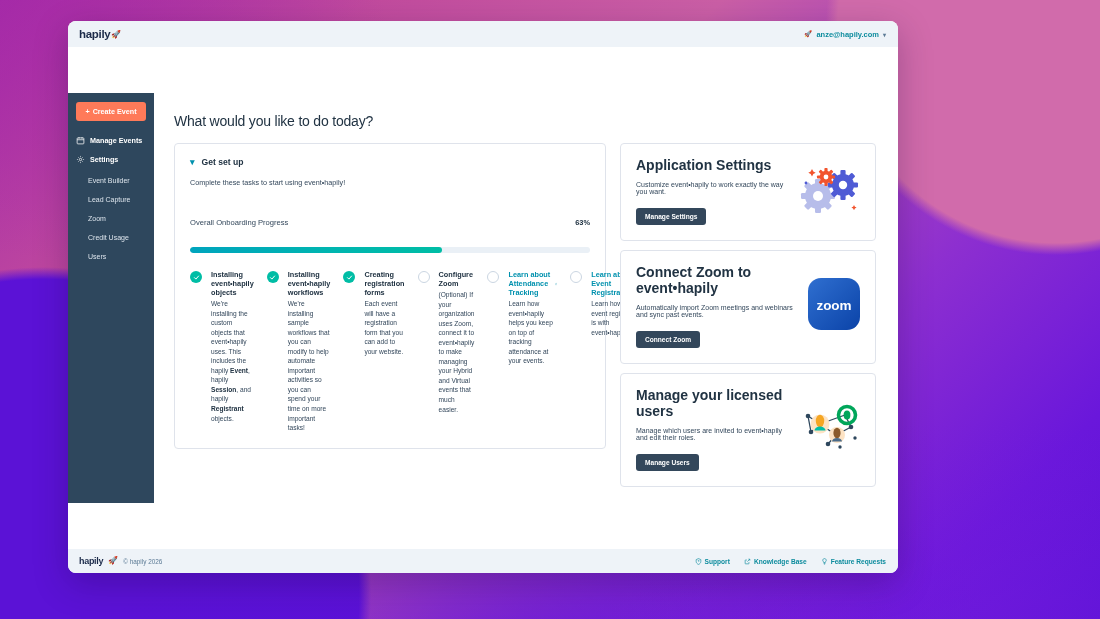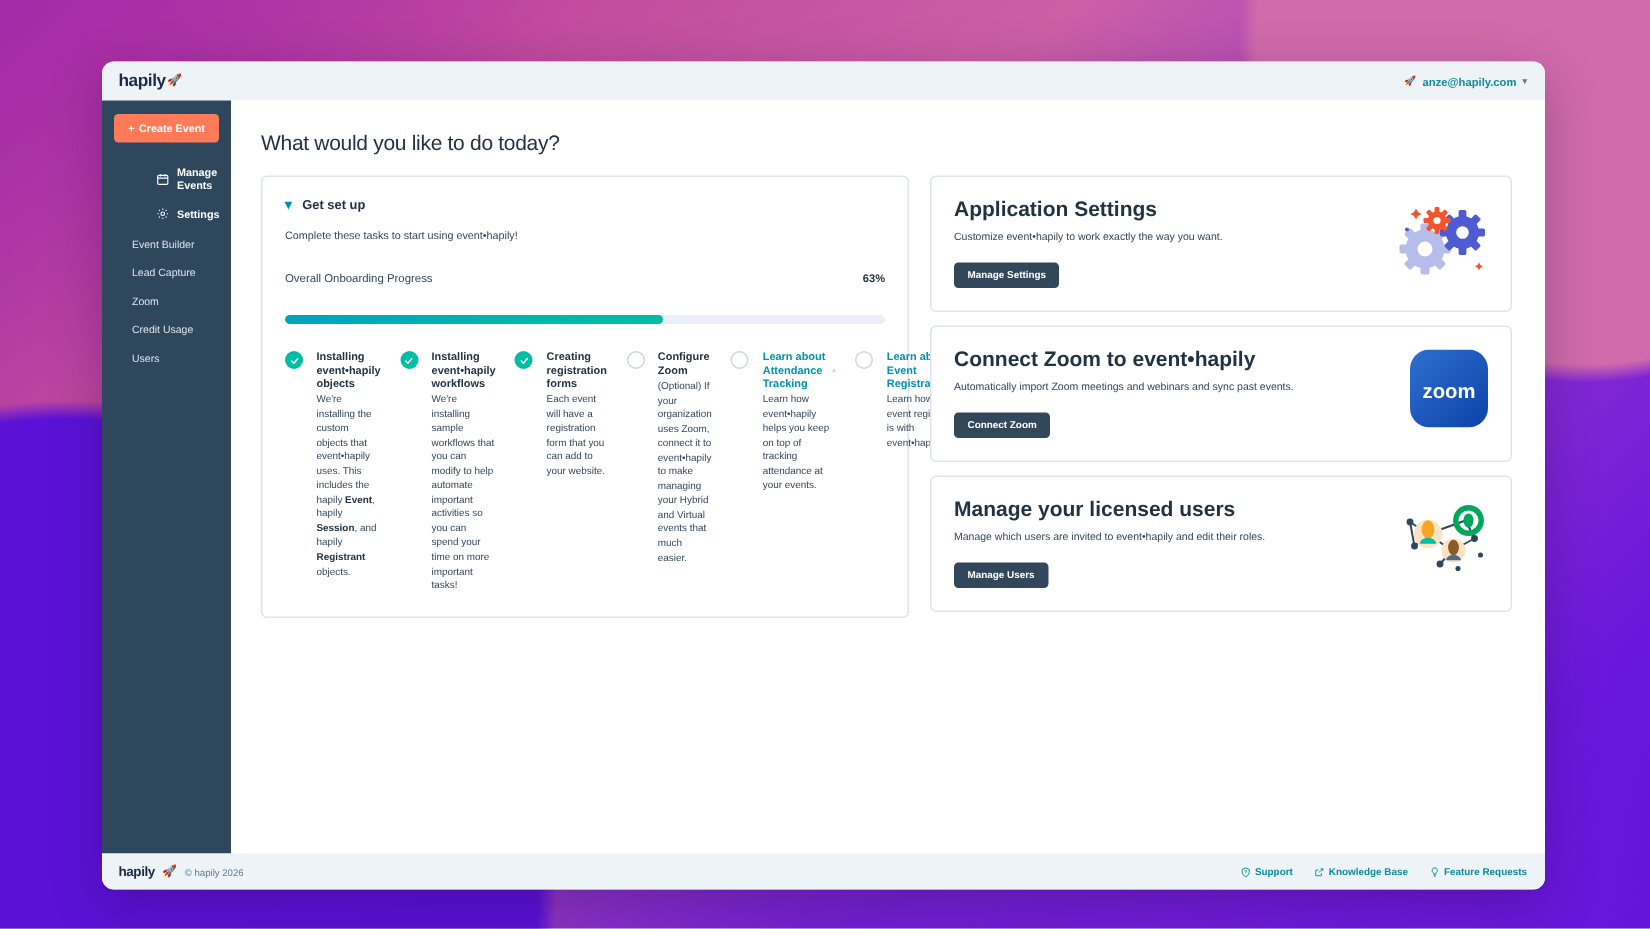--- a/index.html
+++ b/index.html
@@ -17,27 +17,27 @@
   .bg-swoosh {
     position: absolute; inset: 0; pointer-events: none;
     background:
       radial-gradient(ellipse 620px 420px at 88% 108%, rgba(120,30,220,.55) 0%, rgba(120,30,220,0) 60%),
       radial-gradient(ellipse 520px 360px at 6% 6%, rgba(168,40,168,.5) 0%, rgba(168,40,168,0) 62%),
       radial-gradient(ellipse 700px 300px at 50% 104%, rgba(90,16,216,.6) 0%, rgba(90,16,216,0) 65%);
   }
 
   
   .app {
-    position: absolute; left: 68px; top: 41px;
-    width: 962px; height: 552px;
+    position: absolute; left: 68px; top: 21px;
+    width: 830px; height: 552px;
     border-radius: 8px;
     background: #ffffff;
     box-shadow: 0 10px 34px rgba(30,0,60,.28);
     overflow: hidden;
-    display: flex; flex-direction: column;
+    display: flex; flex-direction: column; gap: 46px;
   }
   .topbar {
     height: 26px; background: #eef3f8; flex: 0 0 26px;
     display: flex; align-items: center; justify-content: space-between;
     padding: 0 12px 0 11px;
   }
   .logo { display: flex; align-items: baseline; gap: 1px; }
   .logo-text {
     font-size: 11.5px; font-weight: bold; color: #1b2a49; letter-spacing: -.3px;
   }
@@ -60,21 +60,20 @@
     margin: 0 8px 10px 8px; height: 19px;
     background: #ff7a59; color: #fff; border: none; border-radius: 3px;
     font-family: inherit; font-size: 7.2px; font-weight: bold;
     display: flex; align-items: center; justify-content: center; gap: 3px;
     cursor: pointer;
   }
   .nav-item {
     display: flex; align-items: center; gap: 5px;
     padding: 5px 8px; color: #ffffff; font-size: 7.2px; font-weight: bold;
     cursor: pointer;
-    margin-left: 28px;
   }
   .nav-icon { width: 9px; height: 9px; flex: 0 0 9px; display:block; }
   .subnav {
     display: flex; flex-direction: column; padding-top: 2px;
   }
   .subnav-item {
     padding: 6px 8px 6px 20px; color: #dce4ec; font-size: 7px; cursor: pointer;
   }
 
   
@@ -93,21 +92,21 @@
   .card {
     background: #fff; border: 1px solid #dfe3eb; border-radius: 4px;
   }
   .card-pad { padding: 13px 15px 15px 15px; }
 
   .section-head {
     display: flex; align-items: center; gap: 7px;
     font-size: 8.6px; font-weight: bold; color: #213343; margin-bottom: 11px;
   }
   .chev { color: #0091ae; font-size: 9px; line-height: 1; }
-  .section-sub { font-size: 7.2px; color: #33475b; margin-bottom: 20px; }
+  .section-sub { font-size: 7.2px; color: #33475b; margin-bottom: 31px; }
 
   .prog-row {
     display: flex; justify-content: space-between; align-items: baseline;
     font-size: 7.6px; color: #33475b; margin-bottom: 20px;
   }
   .prog-pct { font-weight: bold; color: #213343; font-size: 7.4px; text-align: right; }
   .prog-track {
     height: 6px; border-radius: 3px; background: #eaf0f6; overflow: hidden;
   }
   .prog-fill {

